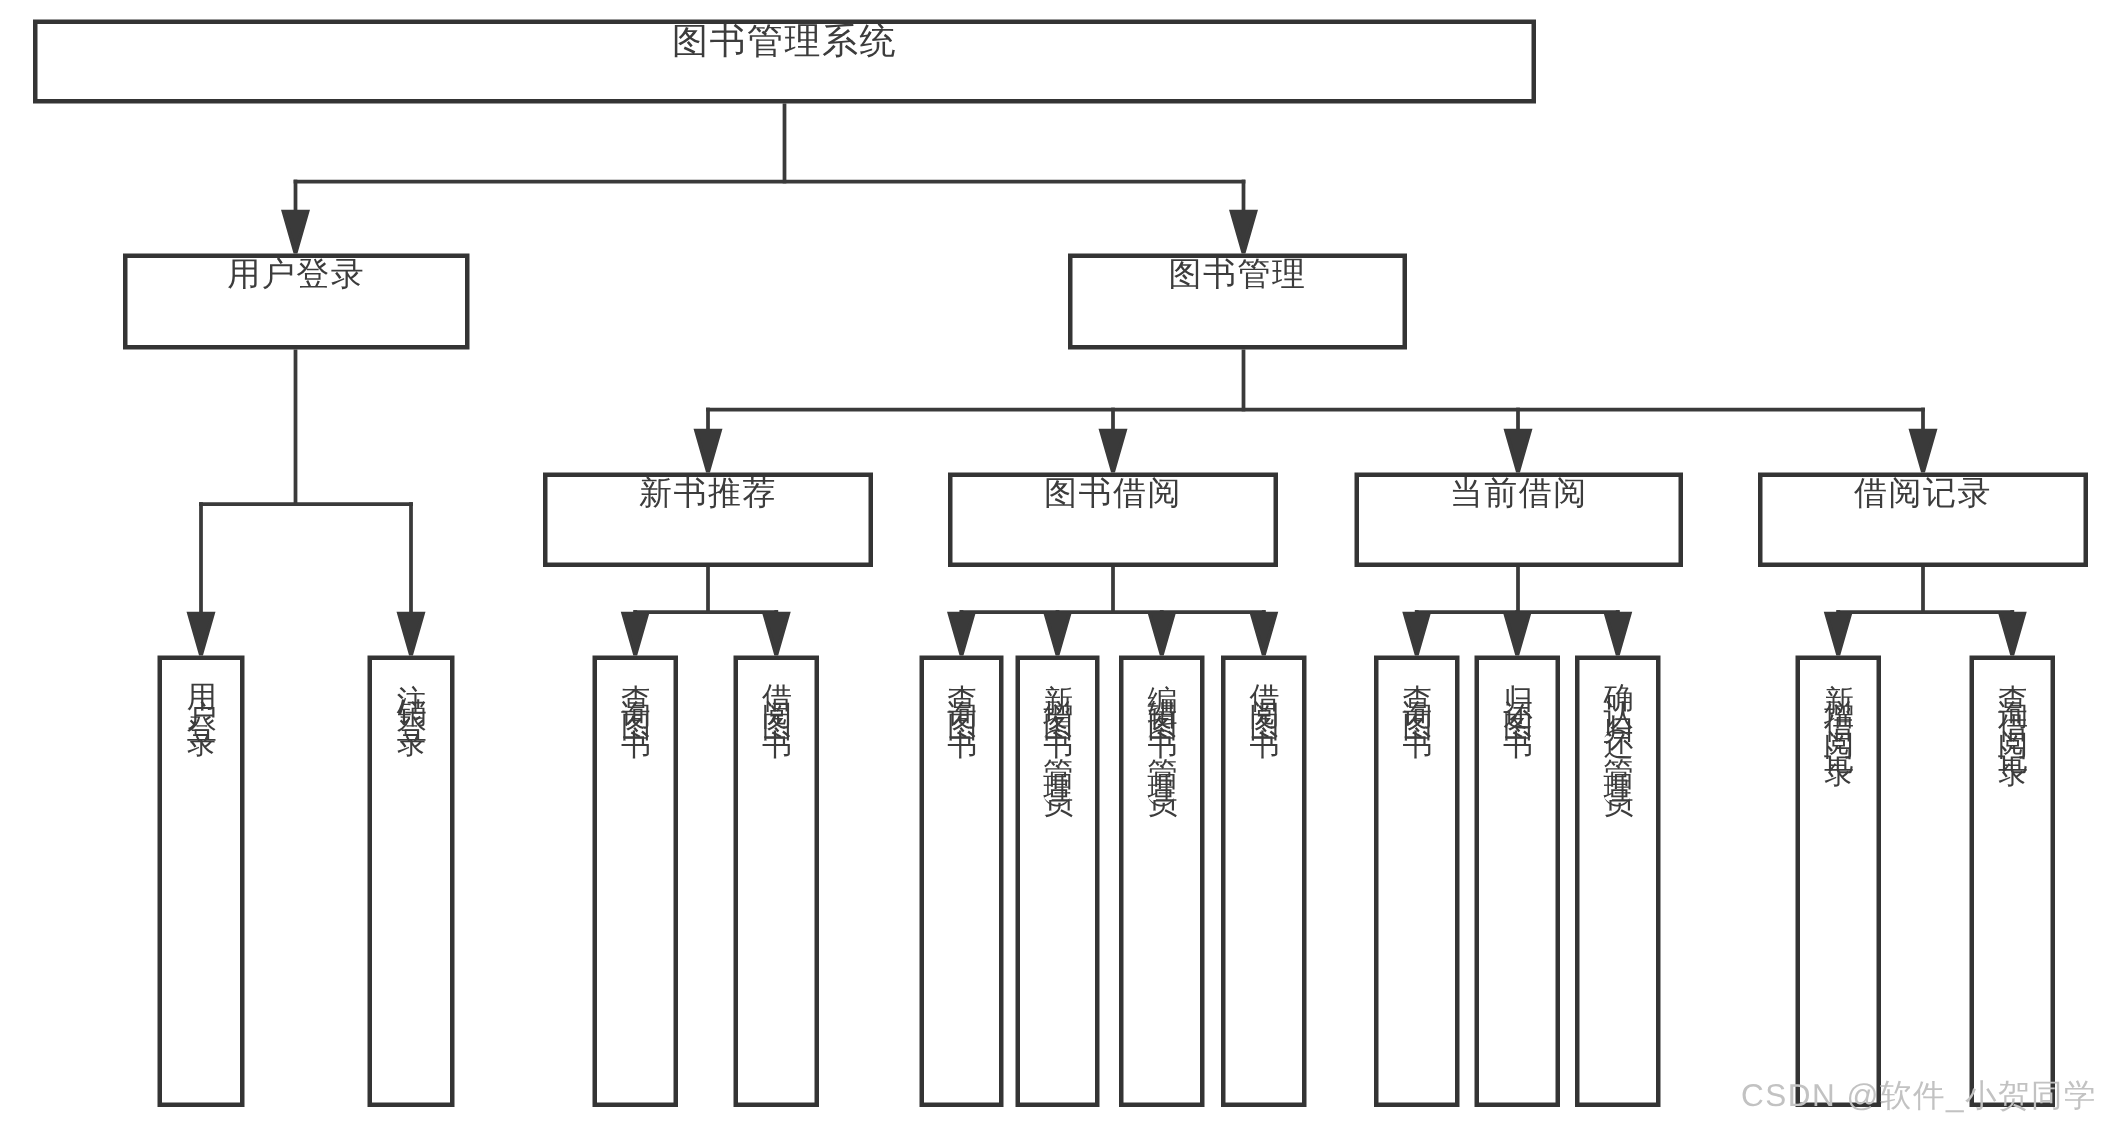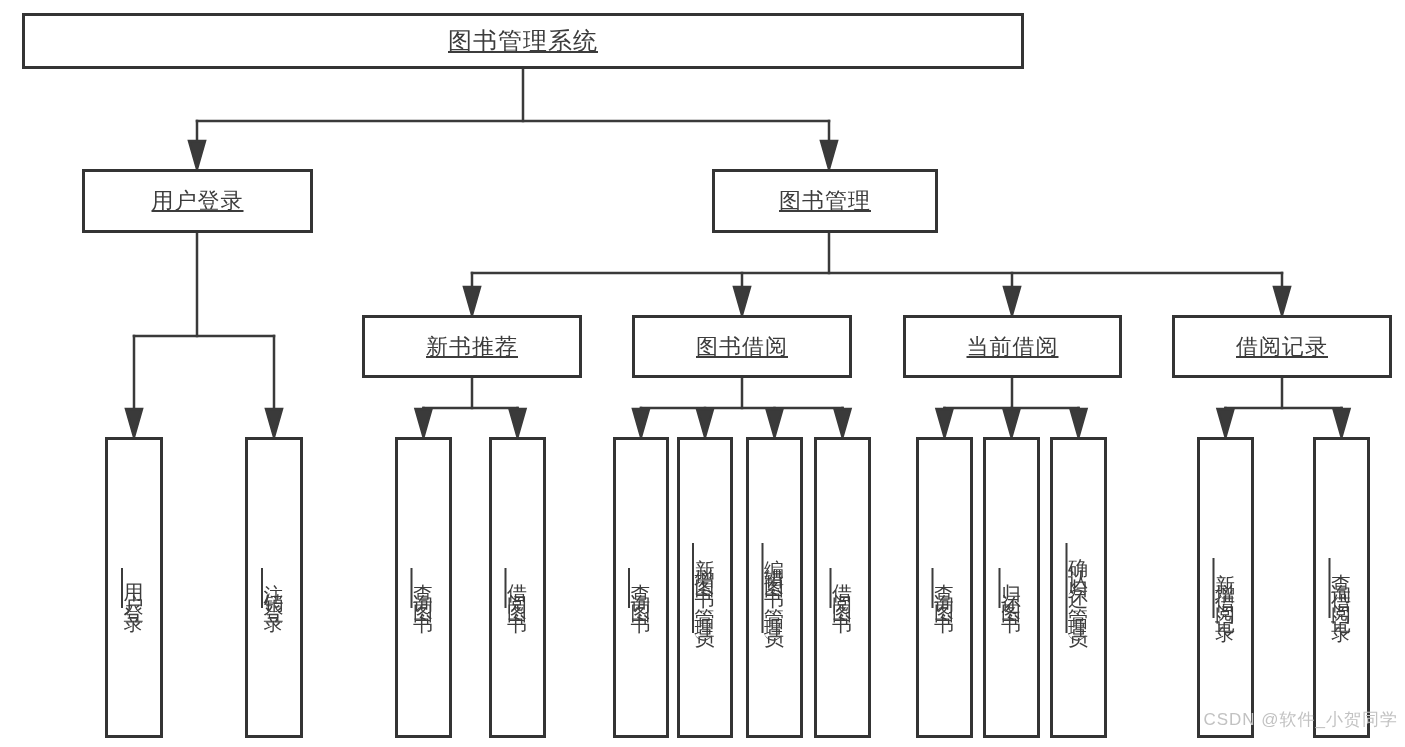--- a/index.html
+++ b/index.html
@@ -17,42 +17,41 @@
     left: 0; top: 0;
     width: 1405px; height: 747px;
     z-index: 1;
   }
   .box {
     position: absolute;
     background: #ffffff;
     border: 3px solid #343434;
     color: #3c3c3c;
     display: flex;
-    align-items: center;
+    align-items: flex-start;
     justify-content: center;
     z-index: 2;
     text-align: center;
     line-height: 1;
-    text-decoration: underline;
   }
   .lvl-root { font-size: 24px; letter-spacing: 1px; }
   .lvl-branch { font-size: 22px; letter-spacing: 1px; }
   .leaf { font-size: 20px; }
   .leaf .vtext {
     writing-mode: vertical-rl;
     text-orientation: mixed;
     letter-spacing: 10px;
     line-height: 1;
     white-space: nowrap;
   }
   .watermark {
     position: absolute;
     right: 7px;
-    bottom: 16px;
-    font-size: 17px;
+    bottom: 3px;
+    font-size: 21px;
     color: #c2c2c2;
     z-index: 3;
     letter-spacing: 1px;
     white-space: nowrap;
   }
 </style>
 </head>
 <body>
 
 <div id="canvas">

